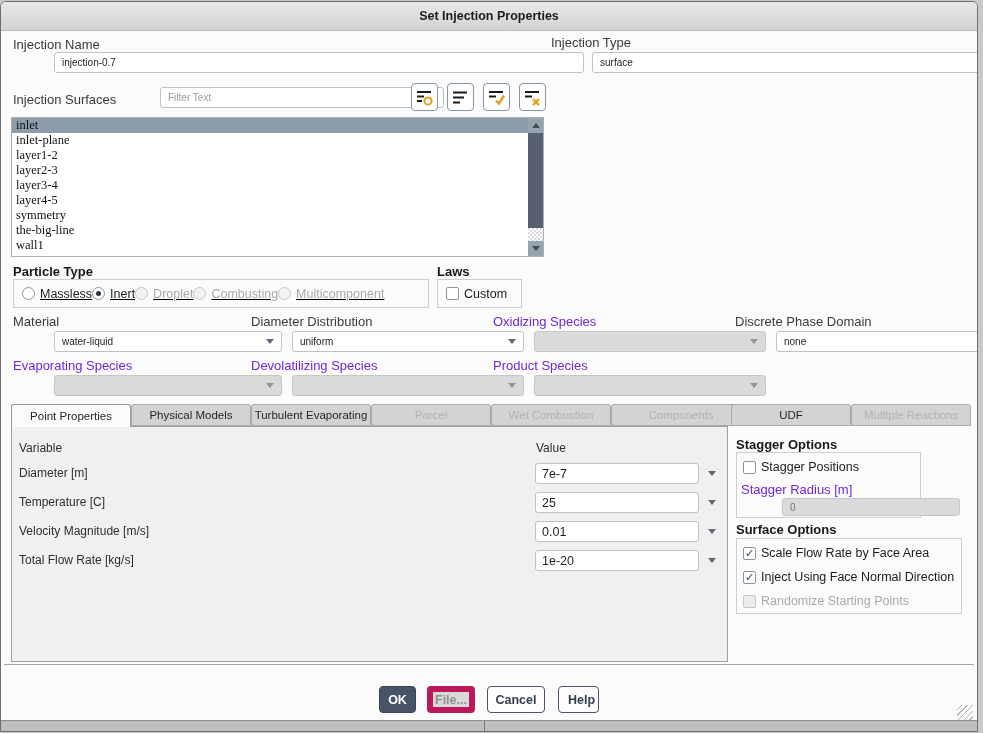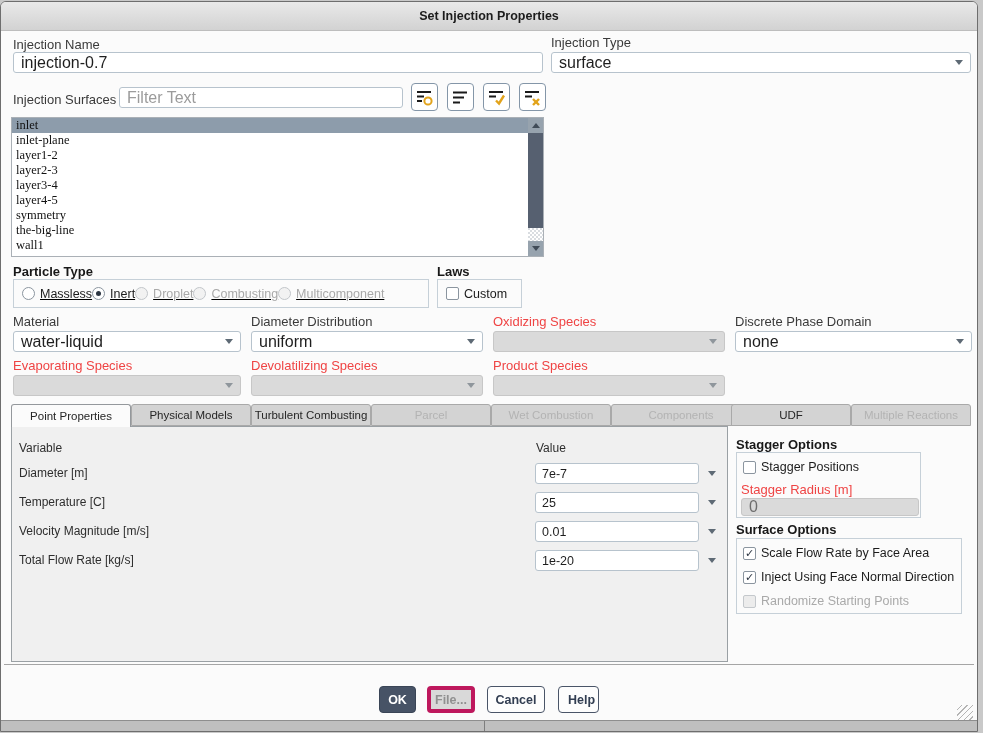--- a/index.html
+++ b/index.html
@@ -3,22 +3,22 @@
 <meta charset="utf-8">
 <style>
   html,body{margin:0;padding:0;}
   body{width:983px;height:733px;background:#c9c9c9;font-family:"Liberation Sans","DejaVu Sans",sans-serif;overflow:hidden;}
   #stage{position:relative;width:983px;height:733px;}
   #window{position:absolute;left:0;top:1px;width:978px;height:731px;background:#fbfbfb;border:1px solid #6e6e6e;border-radius:6px 6px 0 0;overflow:hidden;box-sizing:border-box;}
   #titlebar{position:absolute;left:0;top:0;right:0;height:28px;background:linear-gradient(#e9e9e9,#d2d2d2);border-bottom:1px solid #bdbdbd;}
   #title{position:absolute;left:0;right:0;top:7px;text-align:center;font-size:12.5px;font-weight:bold;color:#1c1c1c;}
   .lbl{position:absolute;font-size:13px;color:#3a3a3a;white-space:nowrap;}
   .lbl.b{font-weight:bold;color:#181818;}
-  .lbl.dis{color:#ef4444;}
-  .inp,.sel{position:absolute;background:#fff;border:1px solid #b7c3cd;border-radius:3px;font-size:16px;color:#1e1e1e;padding:0 7px;display:flex;align-items:center;box-sizing:border-box;}
+  .lbl.dis{color:#6d28d9;}
+  .inp,.sel{position:absolute;background:#fff;border:1px solid #b7c3cd;border-radius:3px;font-size:10px;color:#1e1e1e;padding:0 7px;display:flex;align-items:center;box-sizing:border-box;margin-left:41px;}
   .sel{justify-content:space-between;cursor:default;}
   .sel.dis,.inp.dis{background:#dadada;border-color:#c7c7c7;color:#6e6e6e;}
   .ph{color:#9b9b9b;}
   .tri{width:0;height:0;border-left:4px solid transparent;border-right:4px solid transparent;border-top:5px solid #5e6a75;flex:0 0 auto;}
   .sel.dis .tri{border-top-color:#8f969c;}
   .gbox{position:absolute;border:1px solid #c6d0d8;box-sizing:border-box;}
   .opt{display:inline-flex;align-items:center;gap:5px;font-size:12.5px;color:#1b1b1b;white-space:nowrap;}
   .opt.dis{color:#a9a9a9;}
   .radio{width:13px;height:13px;border:1px solid #8b959f;border-radius:50%;background:#fff;display:inline-flex;align-items:center;justify-content:center;flex:0 0 auto;box-sizing:border-box;}
   .radio.on::after{content:"";width:5px;height:5px;border-radius:50%;background:#2d3642;}
@@ -36,21 +36,21 @@
   .icobtn{position:absolute;top:81px;width:27px;height:28px;background:#fff;border:1px solid #8496a8;border-radius:4px;display:flex;align-items:center;justify-content:center;box-sizing:border-box;}
   .tab{position:absolute;top:402px;height:22px;box-sizing:border-box;background:#d3d3d3;border:1px solid #a9a9a9;border-radius:3px 3px 0 0;display:flex;align-items:center;justify-content:center;font-size:11.5px;color:#262626;white-space:nowrap;overflow:hidden;}
   .tab.active{background:#fbfbfb;height:23px;border-bottom:none;z-index:3;border-color:#94989c;}
   .tab.dis{color:#b3b3b3;}
   #tab-panel{position:absolute;left:10px;top:424px;width:717px;height:236px;background:#f0f0f0;border:1px solid #9aa0a4;box-sizing:border-box;z-index:1;}
   .pp-lbl{position:absolute;font-size:12px;color:#2e2e2e;white-space:nowrap;}
   .val-inp{position:absolute;width:164px;height:21px;background:#fff;border:1px solid #b7c3cd;border-radius:3px;font-size:12.5px;color:#1e1e1e;padding:0 6px;display:flex;align-items:center;box-sizing:border-box;}
   .val-tri{position:absolute;width:0;height:0;border-left:4px solid transparent;border-right:4px solid transparent;border-top:5px solid #5e6a75;}
   .btn{position:absolute;top:684px;height:27px;border-radius:4px;font-size:12.5px;font-weight:bold;display:flex;align-items:center;justify-content:center;box-sizing:border-box;cursor:default;}
   .btn.primary{background:#475366;color:#ffffff;border:1px solid #3a4556;}
-  .btn.disabled{background:#d9d9d9;color:#909090;border:4px solid #be185d;}
+  .btn.disabled{background:#d9d9d9;color:#909090;border:6px solid #be185d;}
   .btn.outline{background:#fdfdfd;color:#323e52;border:1px solid #4a5568;}
   #separator{position:absolute;left:3px;right:3px;top:662px;height:1px;background:#a5a5a5;}
   #bottom-strip{position:absolute;left:0;right:0;bottom:0;height:10px;background:#bfbfbf;border-top:1px solid #8e8e8e;}
   #strip-tick{position:absolute;left:483px;bottom:0;width:1px;height:10px;background:#7d7d7d;}
   #resize-grip{position:absolute;right:4px;top:703px;width:16px;height:16px;background:repeating-linear-gradient(135deg,transparent 0 3px,#b4b4b4 3px 4px);}
 </style>
 </head>
 <body>
 
 <div id="stage">
@@ -201,21 +201,21 @@
     </div>
 
     <div class="lbl dis" style="left:492px;top:356px;">Product Species</div>
     <div class="sel dis" style="left:492px;top:373px;width:232px;height:21px;">
       <span></span>
         <span class="tri"></span>
     </div>
 
     <div class="tab active" style="left:10px;width:120px;">Point Properties</div>
     <div class="tab" style="left:130px;width:120px;">Physical Models</div>
-    <div class="tab" style="left:250px;width:120px;">Turbulent Combusting</div>
+    <div class="tab" style="left:250px;width:120px;">Turbulent Evaporating</div>
     <div class="tab dis" style="left:370px;width:120px;">Parcel</div>
     <div class="tab dis" style="left:490px;width:120px;">Wet Combustion</div>
     <div class="tab dis" style="left:610px;width:140px;">Components</div>
     <div class="tab" style="left:730px;width:120px;">UDF</div>
     <div class="tab dis" style="left:850px;width:120px;">Multiple Reactions</div>
 
     <div id="tab-panel">
       <div class="pp-lbl" style="left:7px;top:14px;">Variable</div>
       <div class="pp-lbl" style="left:524px;top:14px;">Value</div>
 

